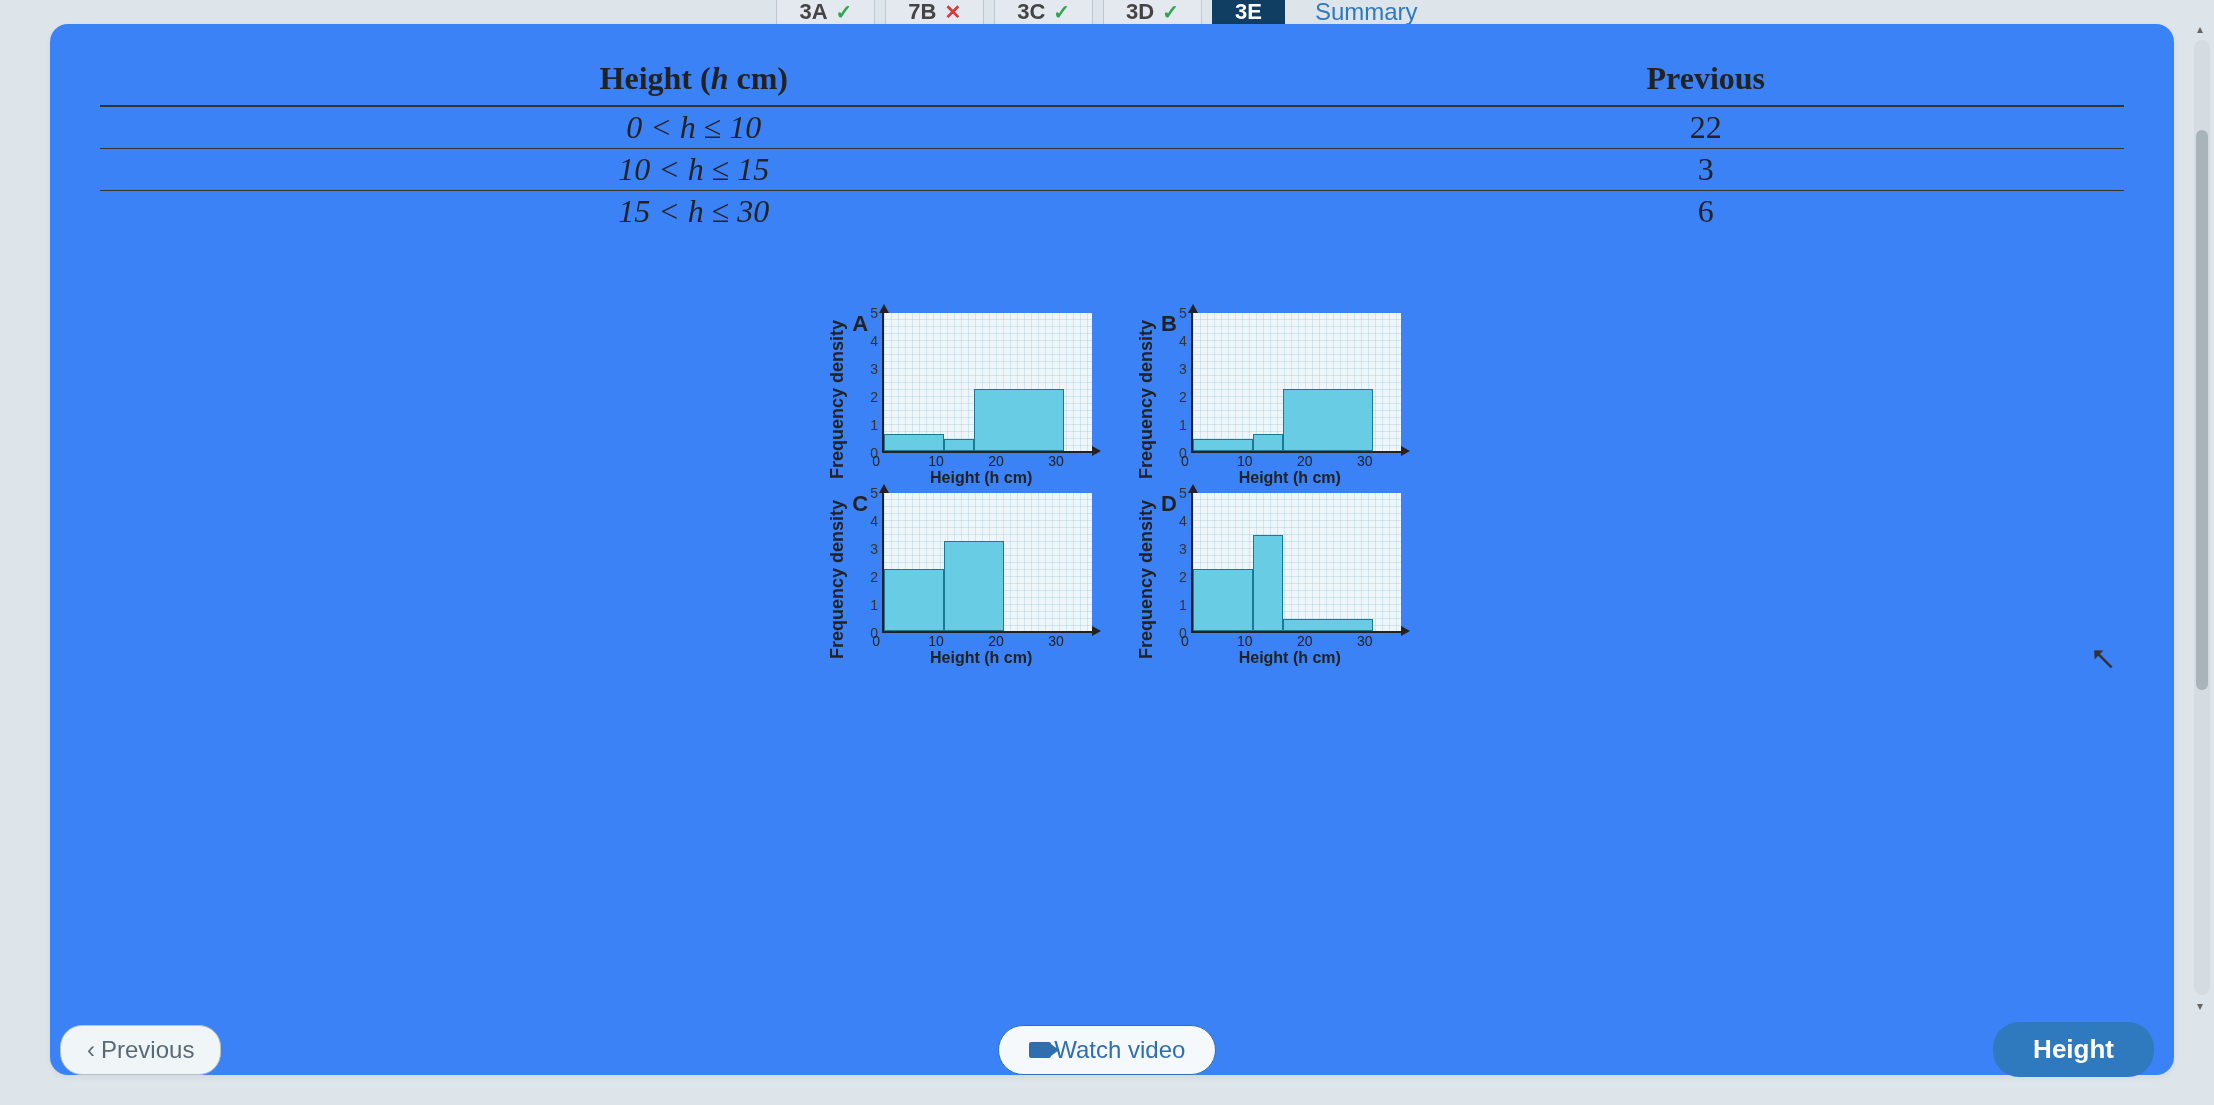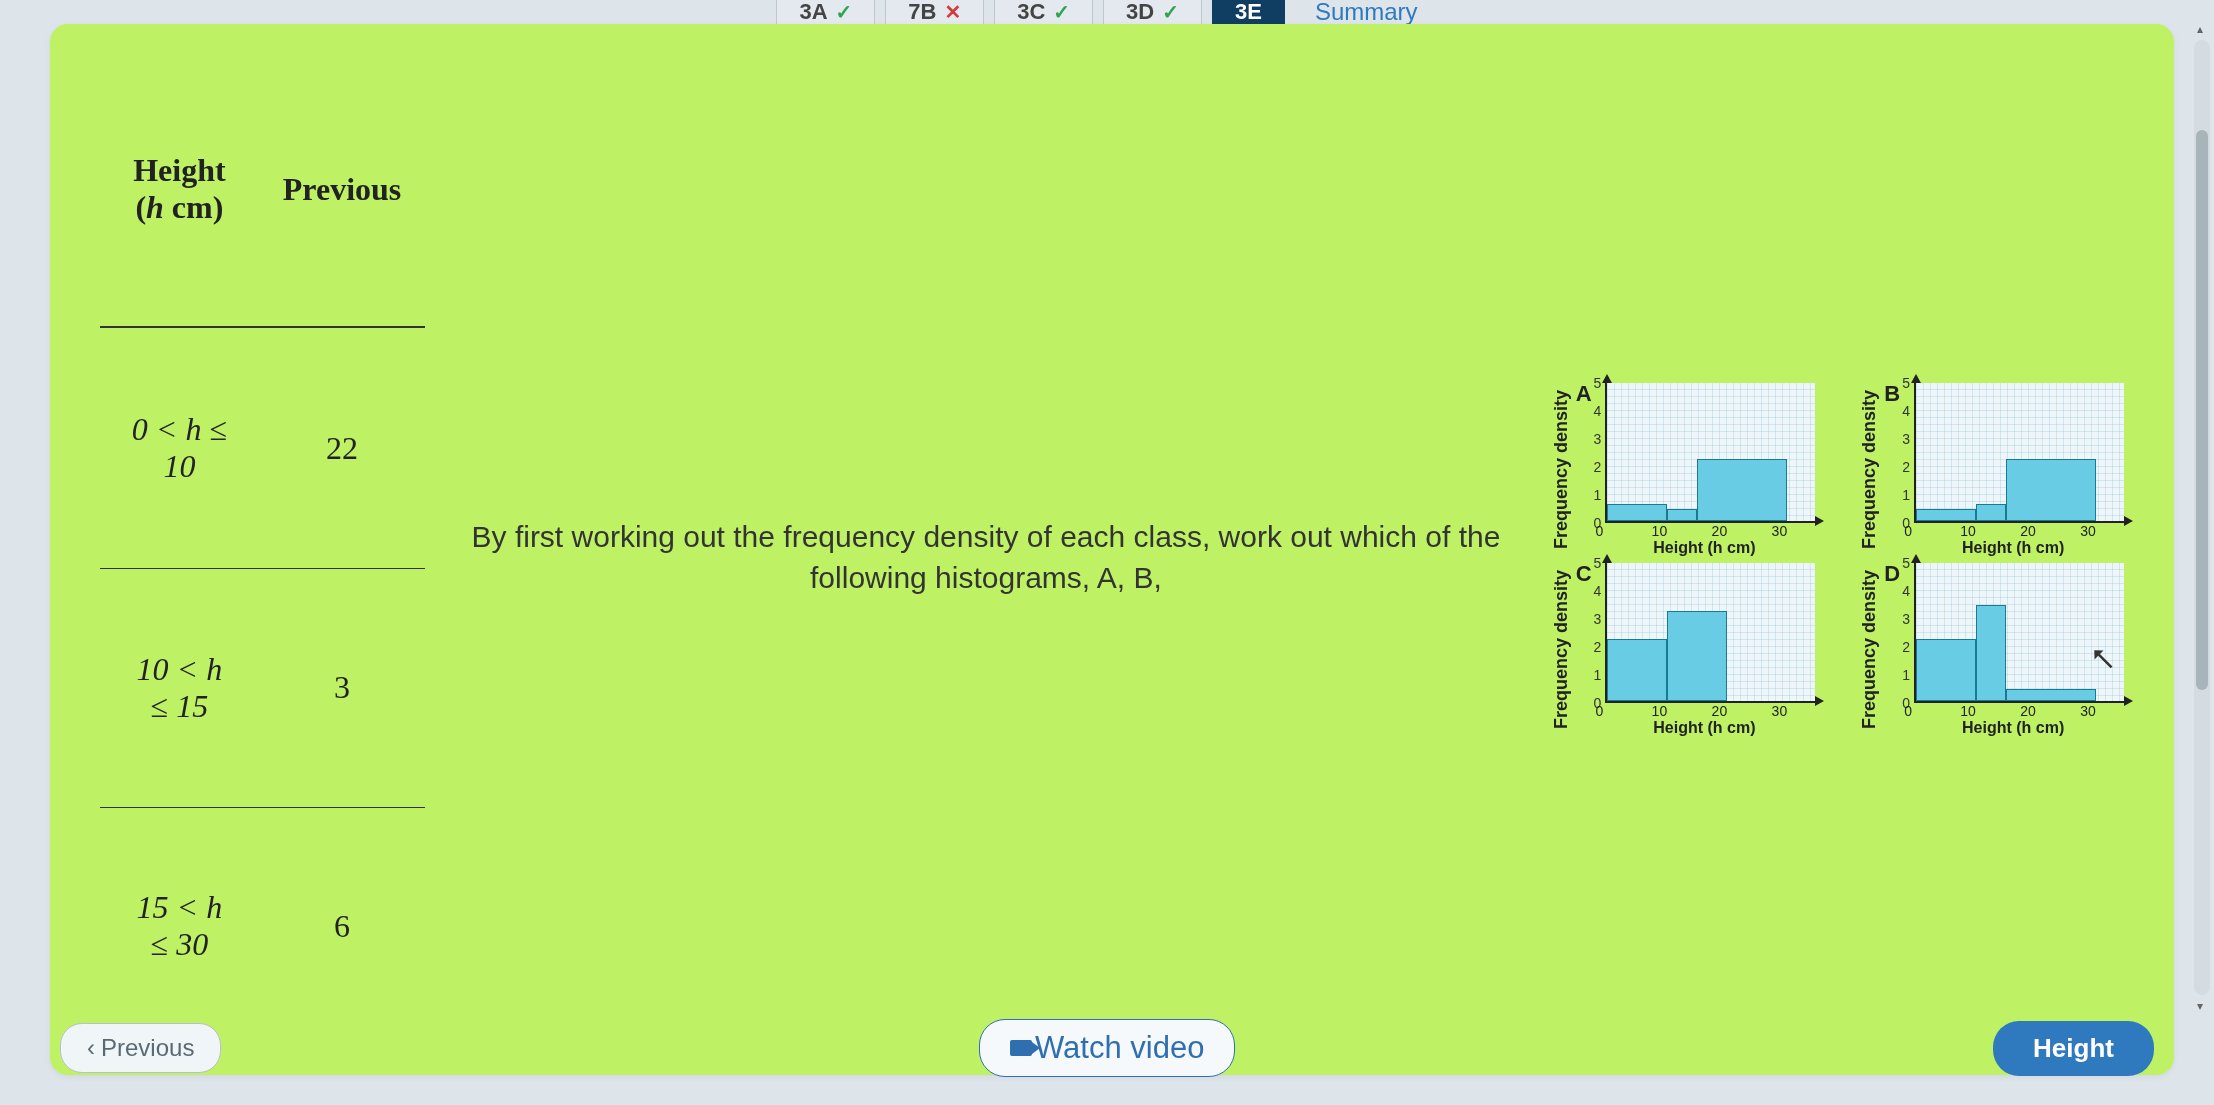--- a/index.html
+++ b/index.html
@@ -37,26 +37,26 @@
   .nav-tab .tick { color: #2ea44f; font-size: 20px; }
   .nav-tab .cross { color: #d23c3c; font-size: 20px; }
   .summary-link { color: #2f7abf; font-size: 24px; padding: 6px 20px; font-weight: 500; }
 
   .content-card {
     position: absolute;
     top: 24px;
     left: 50px;
     right: 40px;
     bottom: 30px;
-    background: #bef264;
+    background: #3b82f6;
     border-radius: 18px;
     box-shadow: 0 2px 6px rgba(0,0,0,0.06);
     padding: 28px 50px 30px 50px;
     display: flex;
-    flex-direction: row;
+    flex-direction: column;
   }
 
   .data-table {
     border-collapse: collapse;
     font-size: 32px;
     font-family: Georgia, "Times New Roman", serif;
   }
   .data-table th {
     font-weight: 600;
     padding: 8px 24px;
@@ -158,21 +158,21 @@
     padding: 10px 26px;
     font-size: 24px;
     color:#5a6a75;
     display:flex; align-items:center; gap:6px;
   }
   .watch-btn {
     background:#f5f9fb;
     border:1.5px solid #2f6fb0;
     border-radius: 26px;
     padding: 10px 30px;
-    font-size: 31px;
+    font-size: 24px;
     color:#2f6fb0;
     display:flex; align-items:center; gap:3px;
     font-weight:500;
     justify-content:flex-end;
   }
   .answer-btn {
     background:#2f7abf;
     color:#fff;
     border:none;
     border-radius: 26px;
@@ -233,21 +233,21 @@
           <td>3</td>
         </tr>
     <tr>
           <td class="italic">15 &lt; h ≤ 30</td>
           <td>6</td>
         </tr>
   </tbody>
     </table>
 
   <div class="question">
-    <span>By first working out the frequency density of each class, work out which of the following histograms, A, B,</span><br>
+    <br>
   </div>
 
   <div class="charts-grid">
       <div class="mini-chart">
         <div class="chart-ylabel">Frequency density</div>
         <div class="chart-stack">
           <div class="chart-letter">A</div>
           <div class="chart-body">
             <div class="plot-wrap">
               <div class="yticks">

